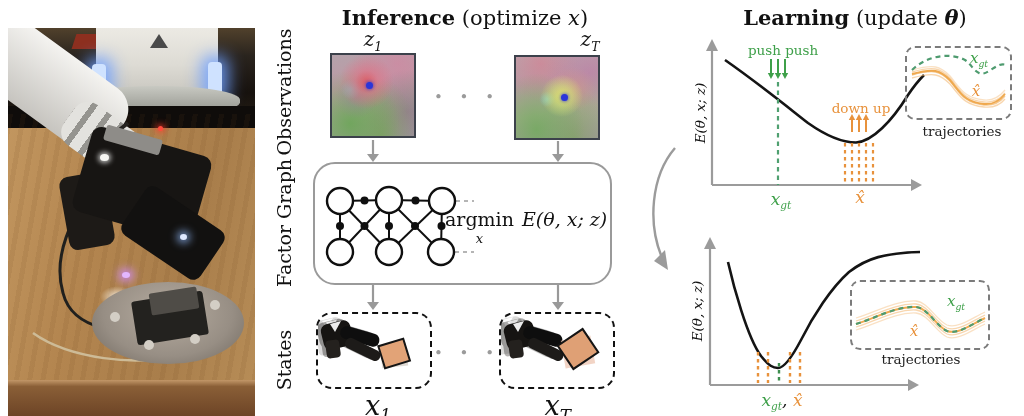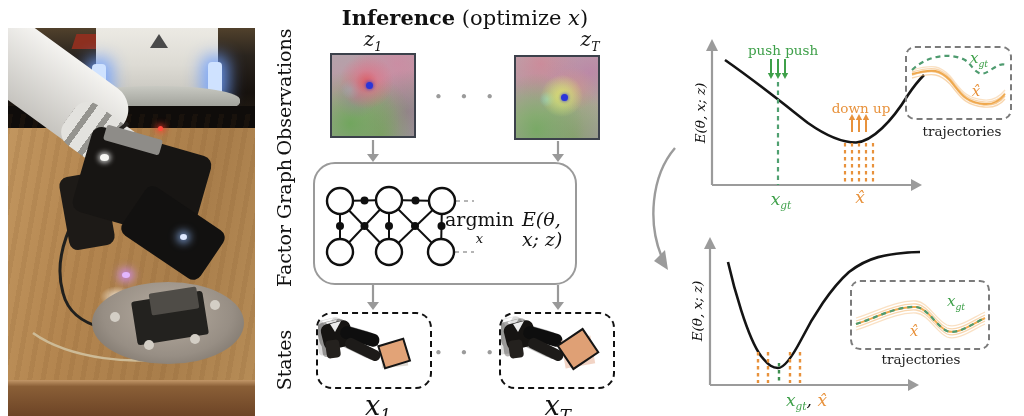--- a/index.html
+++ b/index.html
@@ -67,21 +67,21 @@
     radial-gradient(circle at 56% 48%, rgba(225,230,110,.9) 0%, rgba(212,225,120,.6) 16%, rgba(212,225,120,0) 34%),
     radial-gradient(circle at 38% 52%, rgba(130,215,215,.6) 0%, rgba(130,215,215,0) 12%),
     radial-gradient(circle at 70% 40%, rgba(230,150,120,.4) 0%, rgba(230,150,120,0) 30%),
     radial-gradient(ellipse at 25% 90%, rgba(110,170,90,.8) 0%, rgba(110,170,90,0) 55%),
     radial-gradient(ellipse at 70% 100%, rgba(130,160,100,.7) 0%, rgba(130,160,100,0) 45%),
     radial-gradient(circle at 90% 20%, rgba(190,120,170,.5) 0%, rgba(190,120,170,0) 45%),
     radial-gradient(circle at 30% 8%, rgba(220,120,140,.5) 0%, rgba(220,120,140,0) 40%),
     linear-gradient(170deg,#bba4ac 0%,#b89aa4 30%,#a9ad93 65%,#a09a9a 100%);}
   .zlabel{position:absolute;width:40px;text-align:center;font-size:20px;}
   .dots{position:absolute;width:70px;text-align:center;color:#9b9b9b;font-size:15px;letter-spacing:6px;}
-  .fg-box{position:absolute;left:313px;top:162px;width:264px;height:123px;border:2.5px solid #9a9a9a;
+  .fg-box{position:absolute;left:313px;top:162px;width:299px;height:123px;border:2.5px solid #9a9a9a;
           border-radius:22px;box-sizing:border-box;}
   .argmin{position:absolute;left:130px;top:46px;display:flex;gap:8px;font-size:19px;}
   .amin-stack{display:inline-flex;flex-direction:column;align-items:center;line-height:1.05;}
   .amin-sub{font-size:13px;font-style:italic;margin-top:2px;}
   .energy-expr{font-style:italic;line-height:1.05;}
   .state-box{position:absolute;width:116px;height:77px;border:2.8px dashed #111;border-radius:16px;box-sizing:border-box;}
   .xlabel{position:absolute;width:44px;text-align:right;font-size:27px;}
 
   
   .ylab{position:absolute;width:96px;text-align:center;font-size:13.5px;font-style:italic;transform:rotate(-90deg);white-space:nowrap;}
@@ -247,20 +247,24 @@
       <use href="#gripB"></use>
       <rect x="62" y="24" width="30" height="28" transform="rotate(-10 77 38)" fill="#edc6b2" opacity="0.75"></rect>
       <rect x="62" y="21" width="30" height="28" transform="rotate(-34 77 35)" fill="#DFA075" stroke="#151515" stroke-width="2"></rect>
     </svg>
   </div>
   <div class="dots" style="left:432px;top:344px;">• • •</div>
 
   <div class="xlabel" style="left:347px;top:390px;"><i>x</i><sub>1</sub></div>
   <div class="xlabel" style="left:527px;top:390px;"><i>x</i><sub>T</sub></div>
 
+  <div class="title" style="left:715px;top:5px;width:280px;">
+    <span class="b">Learning</span>
+    <span>(update </span><i class="b">θ</i><span>)</span>
+  </div>
 
   <svg class="abs" style="left:690px;top:35px;" width="334" height="185">
     <path d="M35,25 C68,48 95,70 118,88 C135,100 150,107.5 166,107.5 C182,107 202,86 218,60 C224,51 229,45 234,40" stroke="#141414" stroke-width="2.6" fill="none"></path>
     <g stroke="#9b9b9b" stroke-width="2.2" fill="#9b9b9b">
       <line x1="22" y1="150" x2="22" y2="15"></line>
         <polygon points="16,16 28,16 22,4" stroke="none"></polygon>
       <line x1="22" y1="150" x2="222" y2="150"></line>
         <polygon points="221,144 221,156 232,150" stroke="none"></polygon>
     </g>
     <line x1="88" y1="47" x2="88" y2="150" stroke="#4FA070" stroke-width="2.2" stroke-dasharray="4.5 4"></line>
@@ -325,21 +329,21 @@
     </g>
     <g stroke="#E8923C" stroke-width="2.4" stroke-dasharray="3.5 3.5">
       <line x1="73" y1="120" x2="73" y2="151"></line>
         <line x1="83" y1="120" x2="83" y2="151"></line>
       <line x1="105" y1="120" x2="105" y2="151"></line>
         <line x1="115" y1="120" x2="115" y2="151"></line>
     </g>
     <line x1="94" y1="131" x2="94" y2="151" stroke="#3E8E4F" stroke-width="2.4" stroke-dasharray="3.5 3.5"></line>
   </svg>
   <div class="ylab" style="left:649px;top:303px;">E(θ, x; z)</div>
-  <div class="tick" style="left:737px;top:390px;width:90px;text-align:right;">
+  <div class="tick" style="left:737px;top:390px;width:90px;">
     <span class="green"><i>x</i><sub>gt</sub></span><span style="color:#111;">, </span><span class="orange">x̂</span>
   </div>
 
   <div class="traj-box" style="left:850px;top:280px;width:140px;height:70px;">
     <svg width="135" height="65">
       <g stroke="#F2B56B" fill="none" stroke-width="1.3">
         <path d="M4,39 C24,33 44,21 64,22 C76,23 84,41 95,46 C106,50 120,39 133,33" opacity="0.55"></path>
         <path d="M4,45 C24,39 44,27 64,28 C76,29 84,47 95,52 C106,56 120,45 133,39" opacity="0.55"></path>
         <path d="M4,36 C24,30 44,18 64,19 C76,20 84,38 95,43 C106,47 120,36 133,30" opacity="0.4"></path>
         <path d="M4,48 C24,42 44,30 64,31 C76,32 84,50 95,55 C106,59 120,48 133,42" opacity="0.4"></path>

